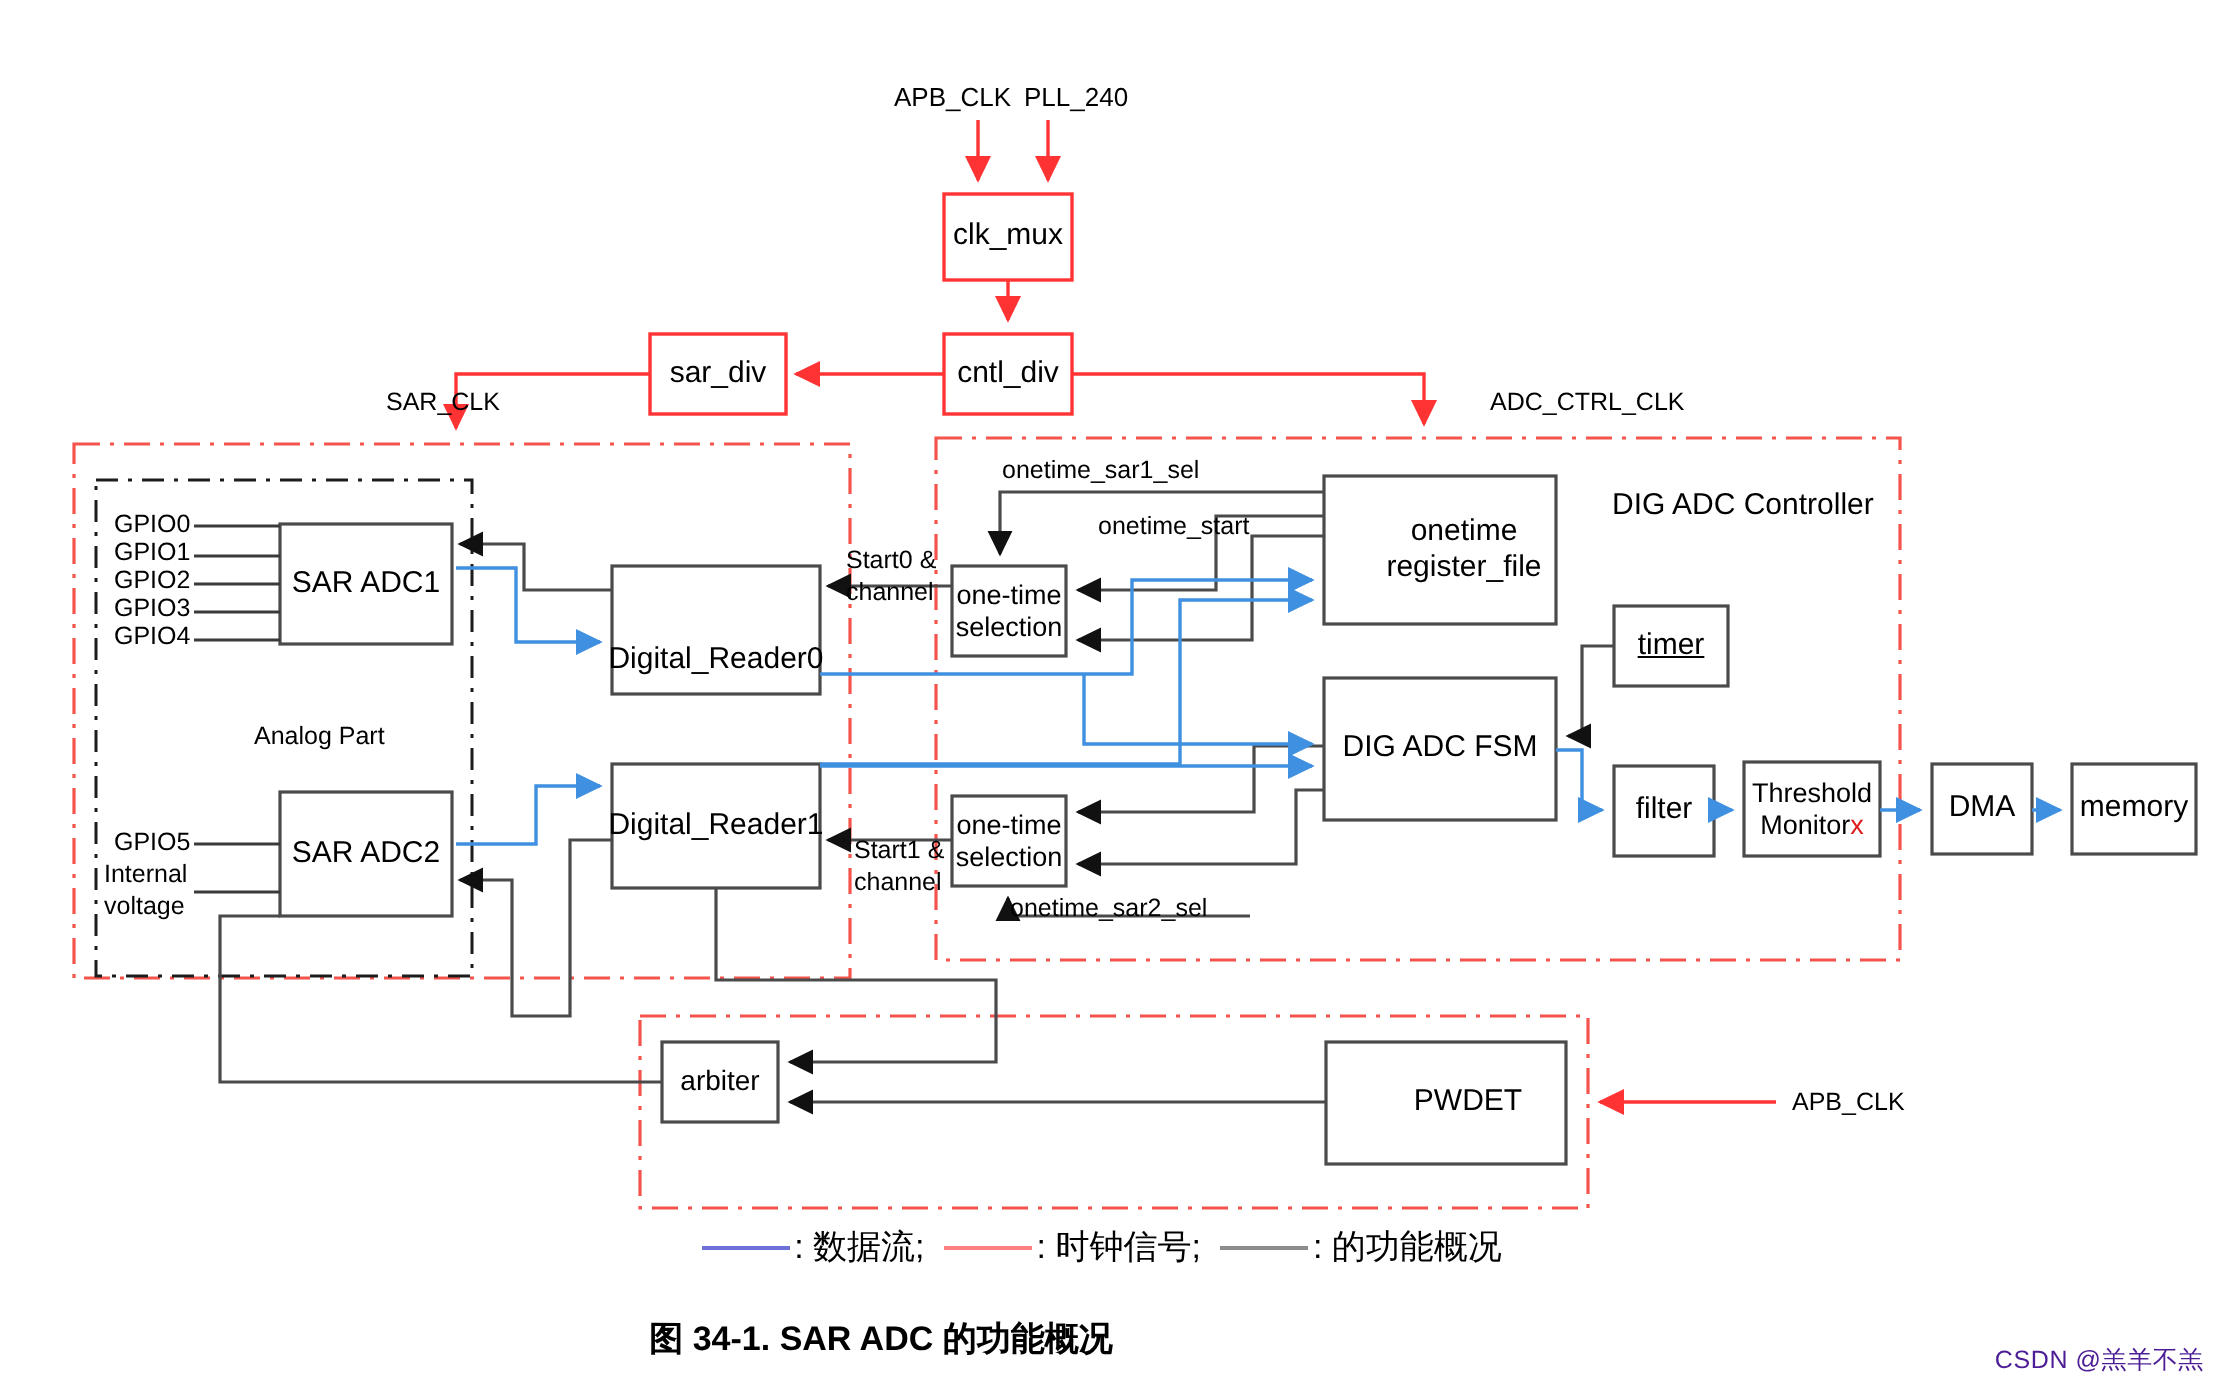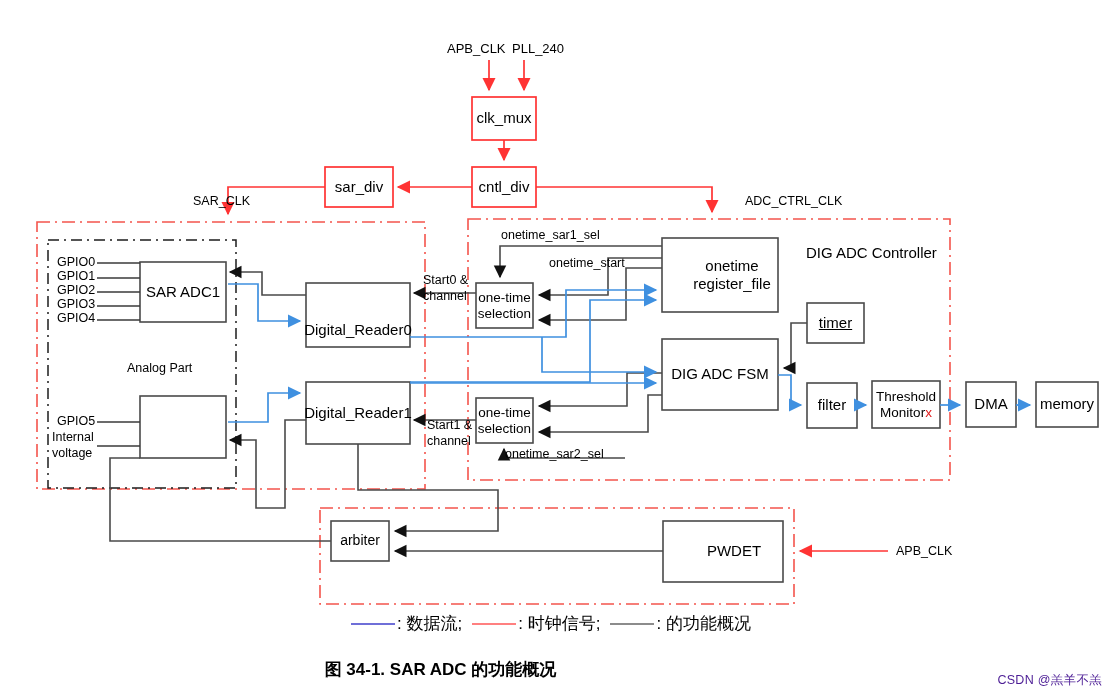--- a/index.html
+++ b/index.html
@@ -199,20 +199,21 @@
 <div class="free-label lbl-12" style="left:57px;top:269px;">GPIO1</div>
 <div class="free-label lbl-12" style="left:57px;top:283px;">GPIO2</div>
 <div class="free-label lbl-12" style="left:57px;top:297px;">GPIO3</div>
 <div class="free-label lbl-12" style="left:57px;top:311px;">GPIO4</div>
 <div class="free-label lbl-12" style="left:57px;top:414px;">GPIO5</div>
 
 <div class="free-label lbl-12" style="left:52px;top:430px;">Internal</div>
 <div class="free-label lbl-12" style="left:52px;top:446px;">voltage</div>
 
 <div class="box-label lbl-15" style="left:140px;top:262px;width:86px;height:60px;">SAR ADC1</div>
+<div class="box-label lbl-15" style="left:140px;top:396px;width:86px;height:62px;">SAR ADC2</div>
 <div class="free-label lbl-12" style="left:127px;top:361px;">Analog Part</div>
 
 <div class="box-label lbl-15" style="left:302px;top:290px;width:112px;height:80px;">Digital_Reader0</div>
 <div class="box-label lbl-15" style="left:302px;top:382px;width:112px;height:62px;">Digital_Reader1</div>
 
 <div class="free-label lbl-12" style="left:423px;top:273px;">Start0 &amp;</div>
 <div class="free-label lbl-12" style="left:423px;top:289px;">channel</div>
 <div class="free-label lbl-12" style="left:427px;top:418px;">Start1 &amp;</div>
 <div class="free-label lbl-12" style="left:427px;top:434px;">channel</div>
 

